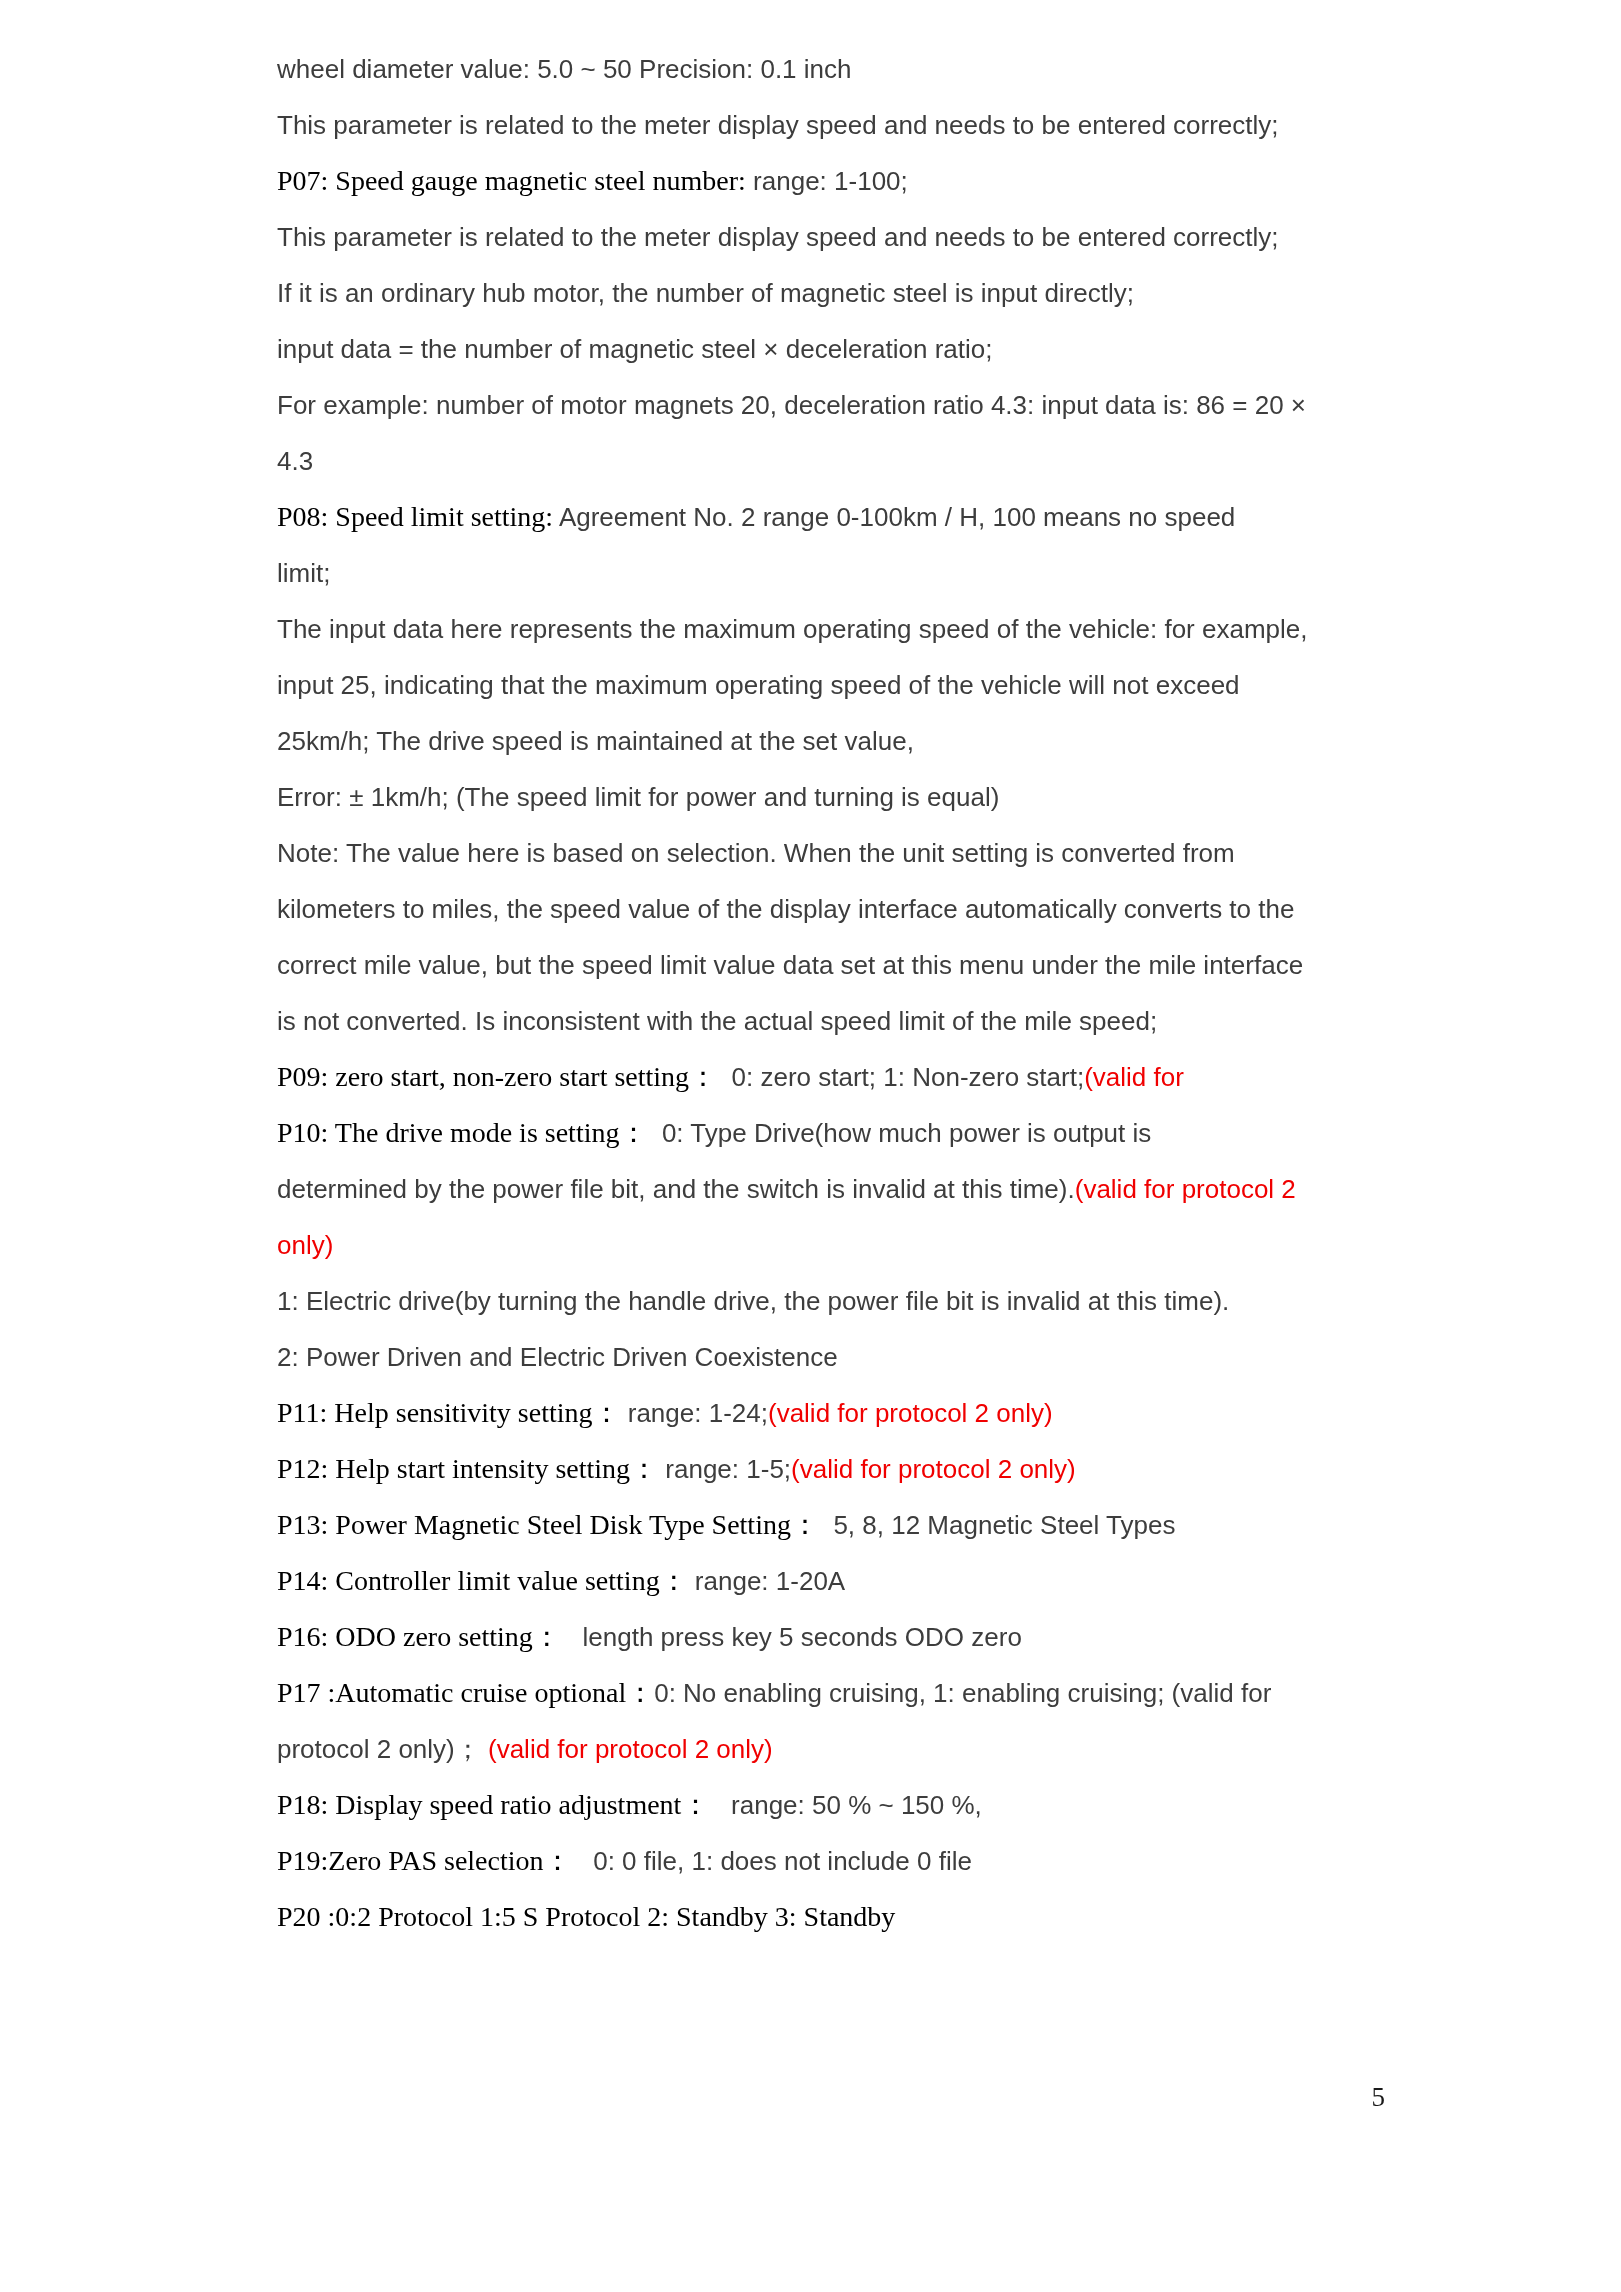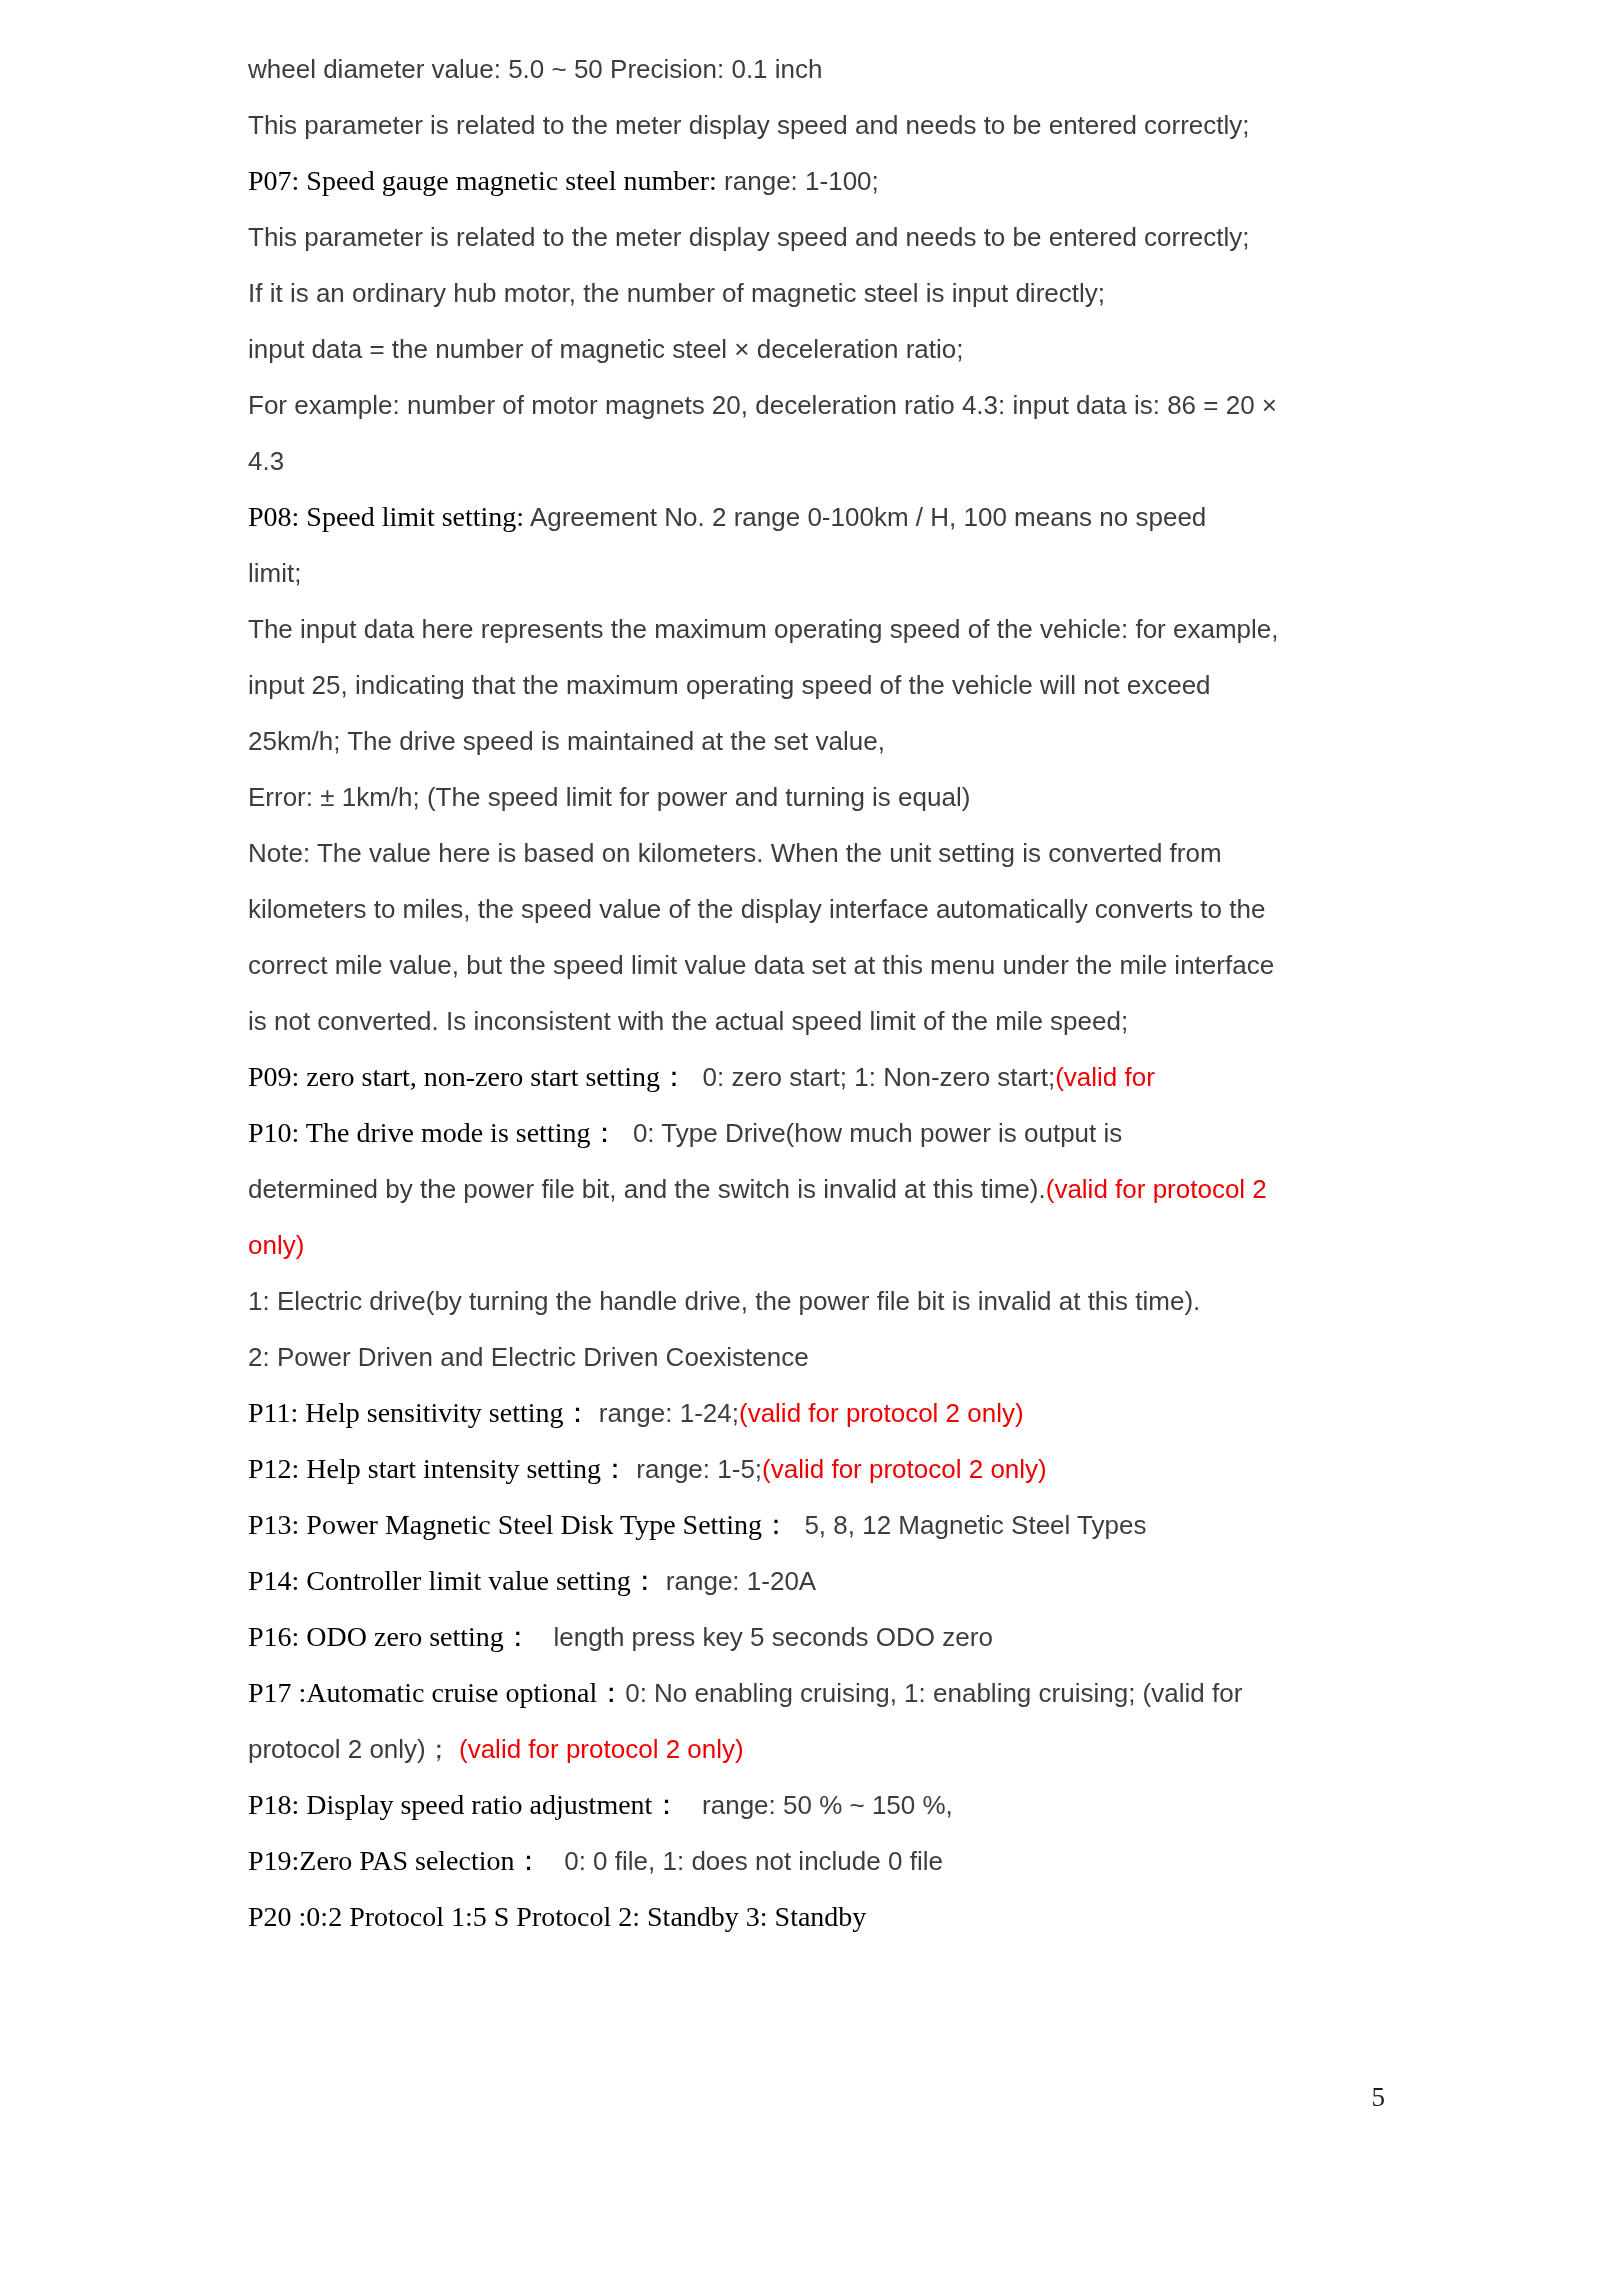--- a/index.html
+++ b/index.html
@@ -20,20 +20,21 @@
     top: 41px;
     width: 1146px;
   }
   .line {
     height: 56px;
     line-height: 56px;
     white-space: pre;
     font-family: "Liberation Sans", sans-serif;
     font-size: 26px;
     color: var(--body-text, #3d3d3d);
+    margin-left: 29px;
   }
   .seg-body {
     font-family: "Liberation Sans", sans-serif;
     color: var(--body-text, #3d3d3d);
   }
   .seg-bold {
     font-family: "Liberation Serif", serif;
     font-weight: 400;
     font-size: 28px;
     color: var(--heading-text, #000000);
@@ -66,21 +67,21 @@
       <div class="line"><span class="seg-body">If it is an ordinary hub motor, the number of magnetic steel is input directly;</span></div>
       <div class="line"><span class="seg-body">input data = the number of magnetic steel × deceleration ratio;</span></div>
       <div class="line"><span class="seg-body">For example: number of motor magnets 20, deceleration ratio 4.3: input data is: 86 = 20 ×</span></div>
       <div class="line"><span class="seg-body">4.3</span></div>
       <div class="line"><span class="seg-bold">P08: Speed limit setting:</span><span class="seg-body"> Agreement No. 2 range 0-100km / H, 100 means no speed</span></div>
       <div class="line"><span class="seg-body">limit;</span></div>
       <div class="line"><span class="seg-body">The input data here represents the maximum operating speed of the vehicle: for example,</span></div>
       <div class="line"><span class="seg-body">input 25, indicating that the maximum operating speed of the vehicle will not exceed</span></div>
       <div class="line"><span class="seg-body">25km/h; The drive speed is maintained at the set value,</span></div>
       <div class="line"><span class="seg-body">Error: ± 1km/h; (The speed limit for power and turning is equal)</span></div>
-      <div class="line"><span class="seg-body">Note: The value here is based on kilometers. When the unit setting is converted from</span></div>
+      <div class="line"><span class="seg-body">Note: The value here is based on selection. When the unit setting is converted from</span></div>
       <div class="line"><span class="seg-body">kilometers to miles, the speed value of the display interface automatically converts to the</span></div>
       <div class="line"><span class="seg-body">correct mile value, but the speed limit value data set at this menu under the mile interface</span></div>
       <div class="line"><span class="seg-body">is not converted. Is inconsistent with the actual speed limit of the mile speed;</span></div>
       <div class="line"><span class="seg-bold">P09: zero start, non-zero start setting：</span><span class="seg-body">  0: zero start; 1: Non-zero start;</span><span class="seg-red">(valid for</span></div>
       <div class="line"><span class="seg-bold">P10: The drive mode is setting：</span><span class="seg-body">  0: Type Drive(how much power is output is</span></div>
       <div class="line"><span class="seg-body">determined by the power file bit, and the switch is invalid at this time).</span><span class="seg-red">(valid for protocol 2</span></div>
       <div class="line"><span class="seg-red">only)</span></div>
       <div class="line"><span class="seg-body">1: Electric drive(by turning the handle drive, the power file bit is invalid at this time).</span></div>
       <div class="line"><span class="seg-body">2: Power Driven and Electric Driven Coexistence</span></div>
       <div class="line"><span class="seg-bold">P11: Help sensitivity setting：</span><span class="seg-body"> range: 1-24;</span><span class="seg-red">(valid for protocol 2 only)</span></div>

